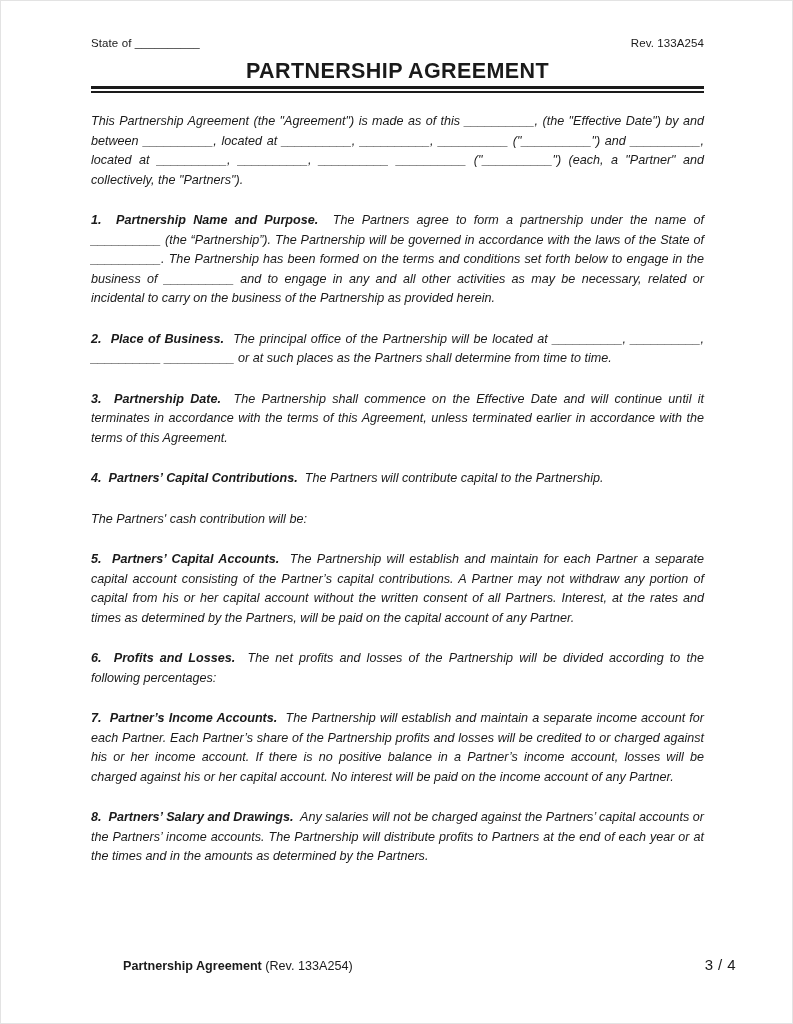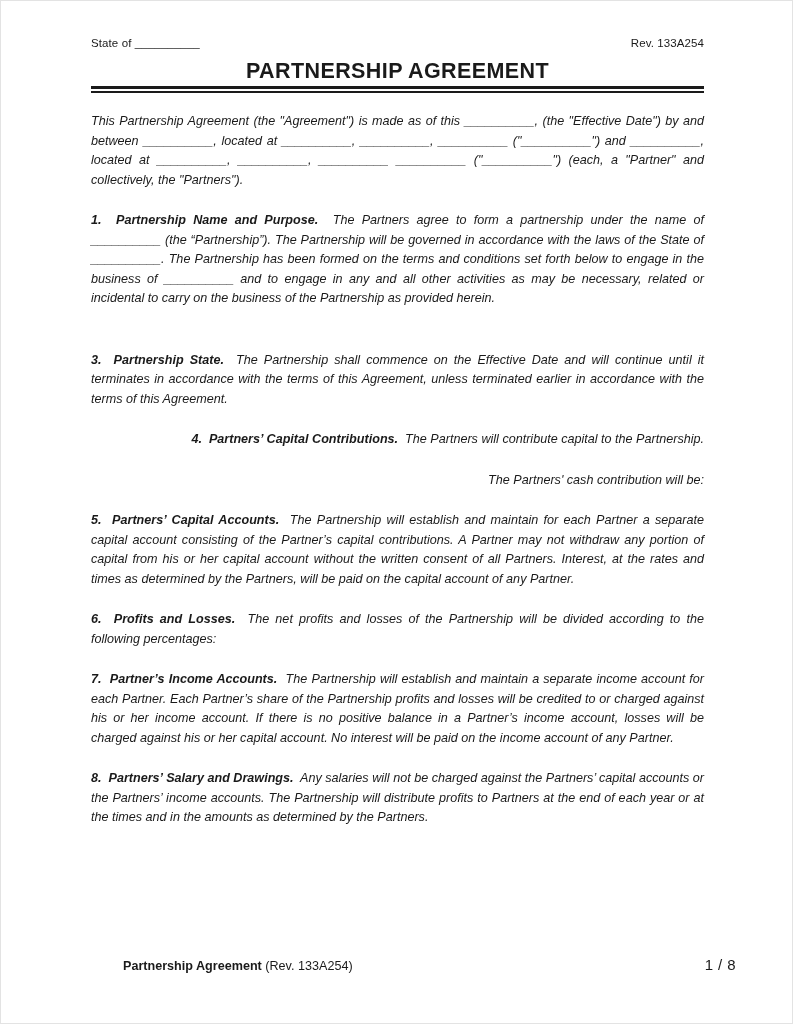--- a/index.html
+++ b/index.html
@@ -81,21 +81,21 @@
     font-size: 12.6px;
     line-height: 19.5px;
     font-style: italic;
   }
   p.para {
     margin: 0 0 0 0;
     text-align: justify;
     text-justify: inter-word;
   }
   p.para.flush {
-    text-align: right;
+    text-align: left;
   }
   .gap-md { height: 21px; }
   .sec-title {
     font-weight: bold;
   }
 
   
   .footer {
     position: absolute;
     top: 955px;
@@ -135,24 +135,25 @@
     <div class="body-content">
 
       <p class="para">This Partnership Agreement (the "Agreement") is made as of this __________, (the "Effective Date") by and between __________, located at __________, __________, __________ ("__________") and __________, located at __________, __________, __________ __________ ("__________") (each, a "Partner" and collectively, the "Partners").</p>
 
       <div class="gap-md"></div>
 
       <p class="para"><span class="sec-title">1.</span>&nbsp; <span class="sec-title">Partnership Name and Purpose.</span>&nbsp; <span>The Partners agree to form a partnership under the name of __________ (the “Partnership”). The Partnership will be governed in accordance with the laws of the State of __________. The Partnership has been formed on the terms and conditions set forth below to engage in the business of __________ and to engage in any and all other activities as may be necessary, related or incidental to carry on the business of the Partnership as provided herein.</span></p>
 
       <div class="gap-md"></div>
 
+      <p class="para"><span class="sec-title">2.</span>&nbsp; <span class="sec-title">Place of Business.</span>&nbsp; <span>The principal office of the Partnership will be located at __________, __________, __________ __________ or at such places as the Partners shall determine from time to time.</span></p>
 
       <div class="gap-md"></div>
 
-      <p class="para"><span class="sec-title">3.</span>&nbsp; <span class="sec-title">Partnership State.</span>&nbsp; <span>The Partnership shall commence on the Effective Date and will continue until it terminates in accordance with the terms of this Agreement, unless terminated earlier in accordance with the terms of this Agreement.</span></p>
+      <p class="para"><span class="sec-title">3.</span>&nbsp; <span class="sec-title">Partnership Date.</span>&nbsp; <span>The Partnership shall commence on the Effective Date and will continue until it terminates in accordance with the terms of this Agreement, unless terminated earlier in accordance with the terms of this Agreement.</span></p>
 
       <div class="gap-md"></div>
 
       <p class="para flush"><span class="sec-title">4.</span>&nbsp; <span class="sec-title">Partners’ Capital Contributions.</span>&nbsp; <span>The Partners will contribute capital to the Partnership.</span></p>
 
       <div class="gap-md"></div>
 
       <p class="para flush">The Partners' cash contribution will be:</p>
 
       <div class="gap-md"></div>
@@ -168,17 +169,17 @@
       <p class="para"><span class="sec-title">7.</span>&nbsp; <span class="sec-title">Partner’s Income Accounts.</span>&nbsp; <span>The Partnership will establish and maintain a separate income account for each Partner. Each Partner’s share of the Partnership profits and losses will be credited to or charged against his or her income account. If there is no positive balance in a Partner’s income account, losses will be charged against his or her capital account. No interest will be paid on the income account of any Partner.</span></p>
 
       <div class="gap-md"></div>
 
       <p class="para"><span class="sec-title">8.</span>&nbsp; <span class="sec-title">Partners’ Salary and Drawings.</span>&nbsp; <span>Any salaries will not be charged against the Partners’ capital accounts or the Partners’ income accounts. The Partnership will distribute profits to Partners at the end of each year or at the times and in the amounts as determined by the Partners.</span></p>
 
     </div>
 
     <div class="footer">
       <div class="footer-left"><span class="f-bold">Partnership Agreement</span><span> (Rev. 133A254)</span></div>
-      <div class="footer-page">1 / 8</div>
+      <div class="footer-page">3 / 4</div>
     </div>
 
   </div>
 </div>
 
 </body></html>

